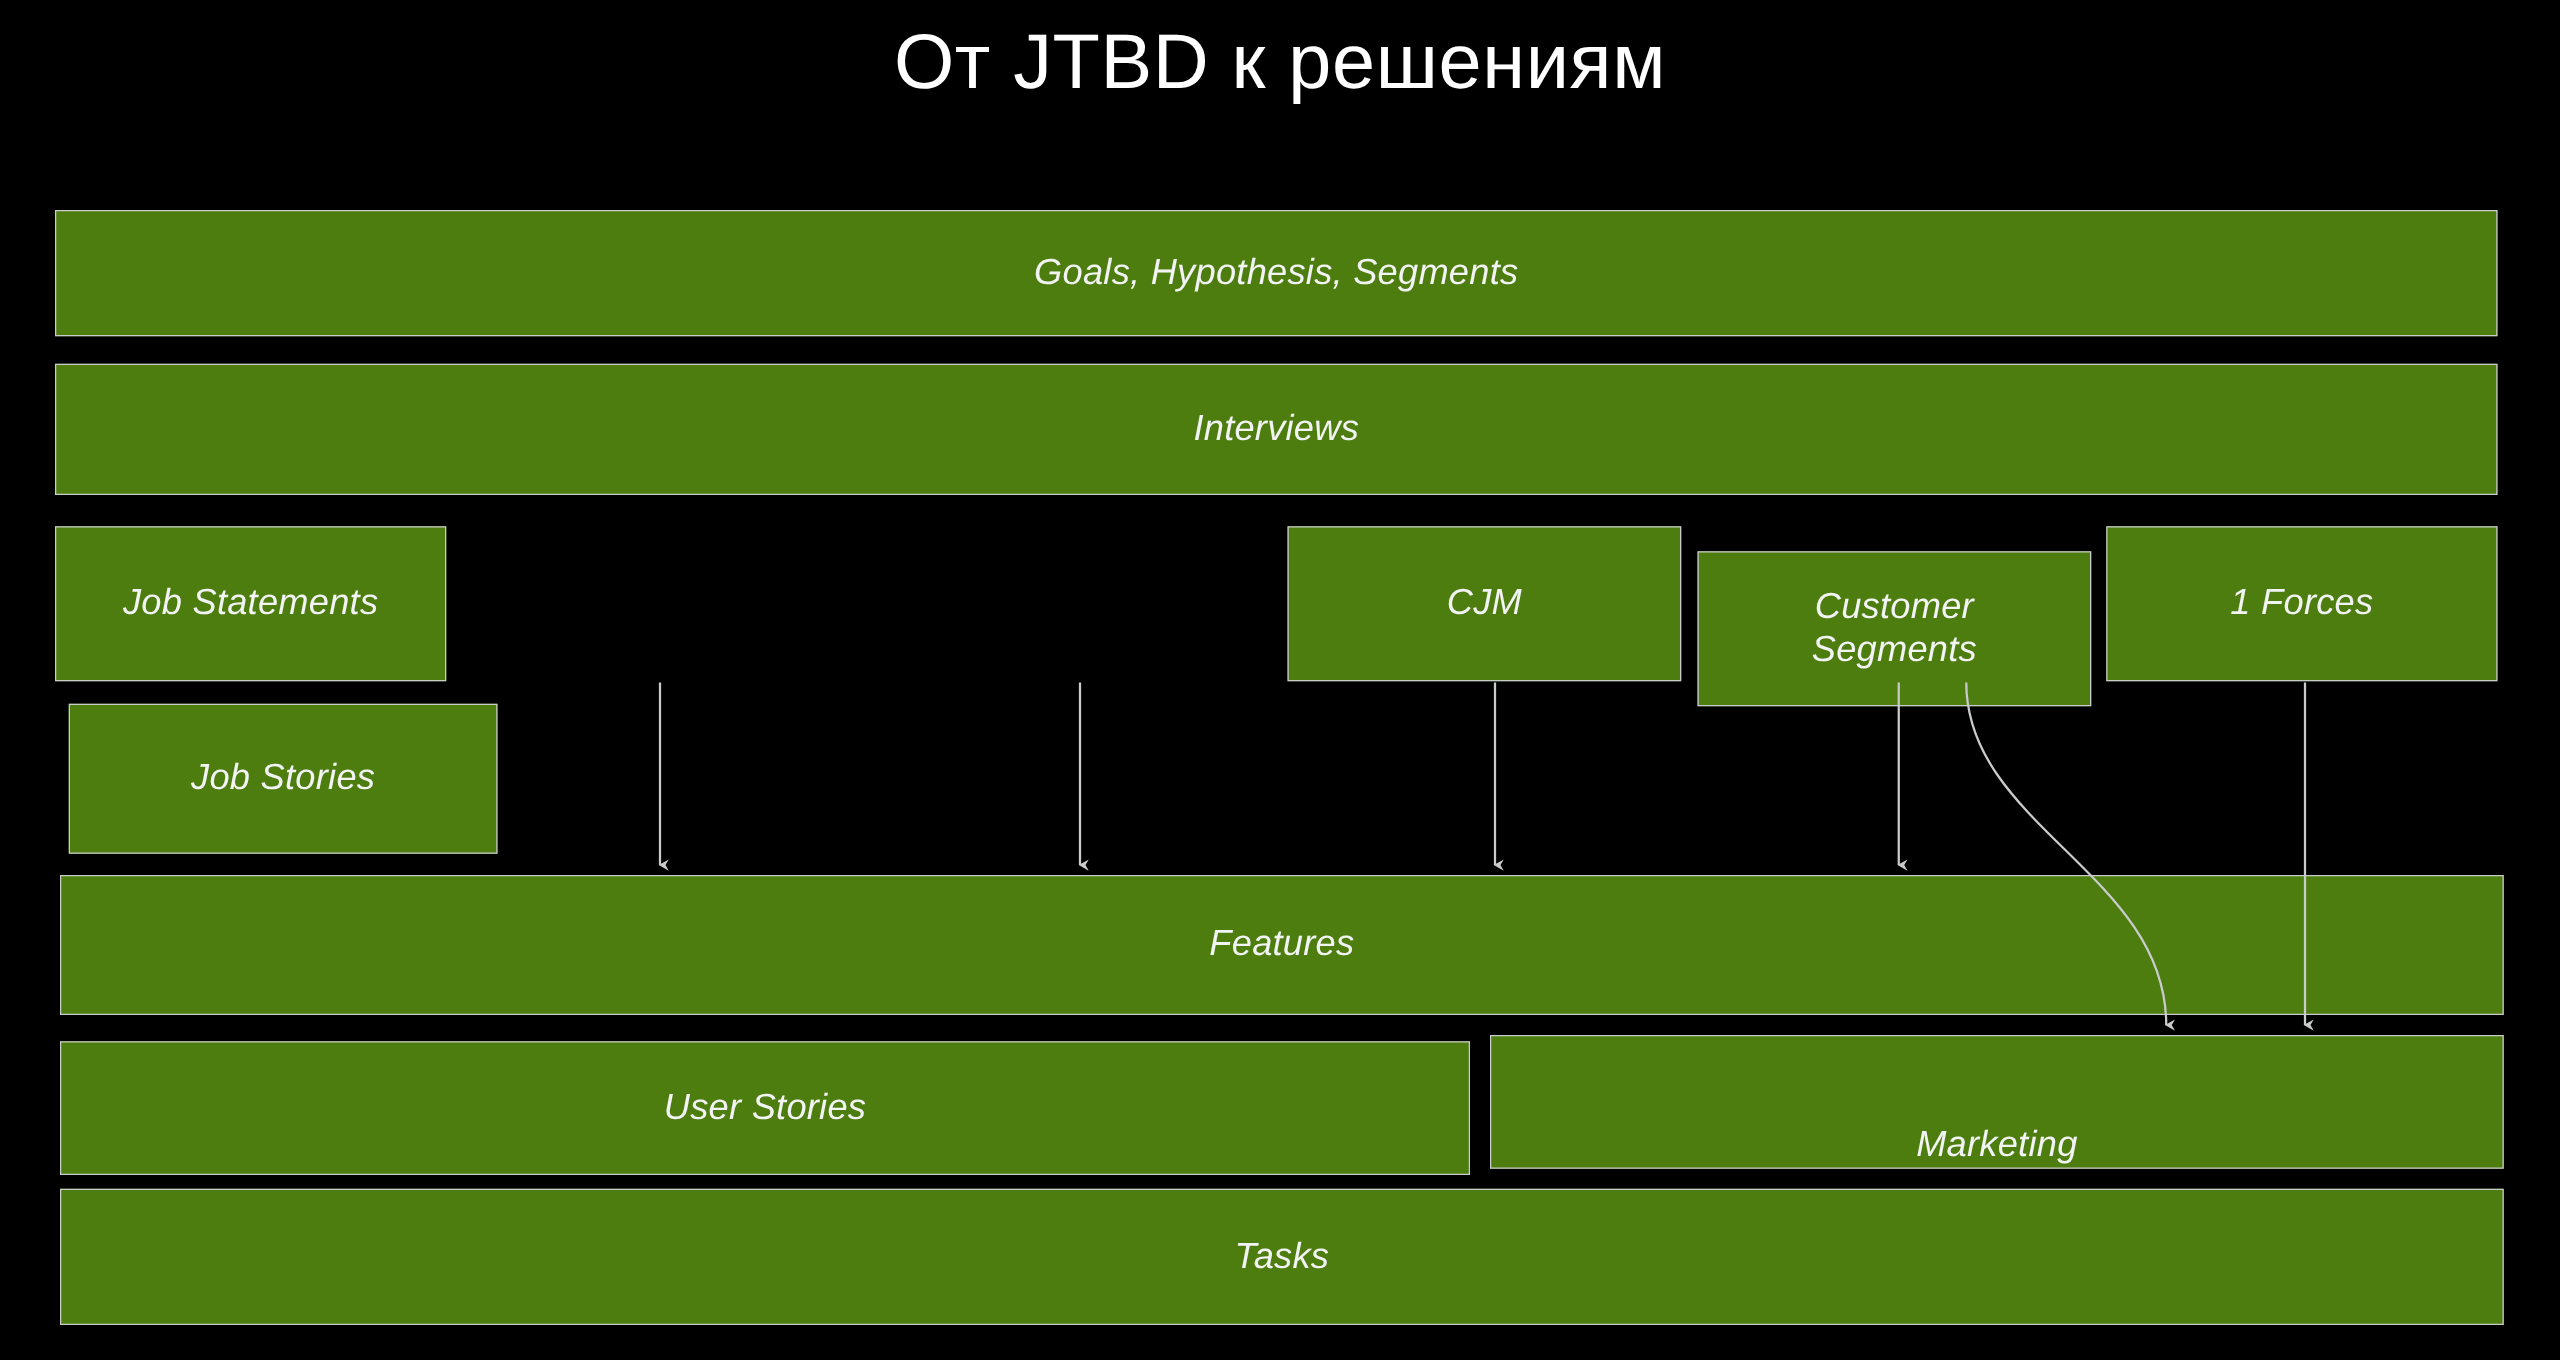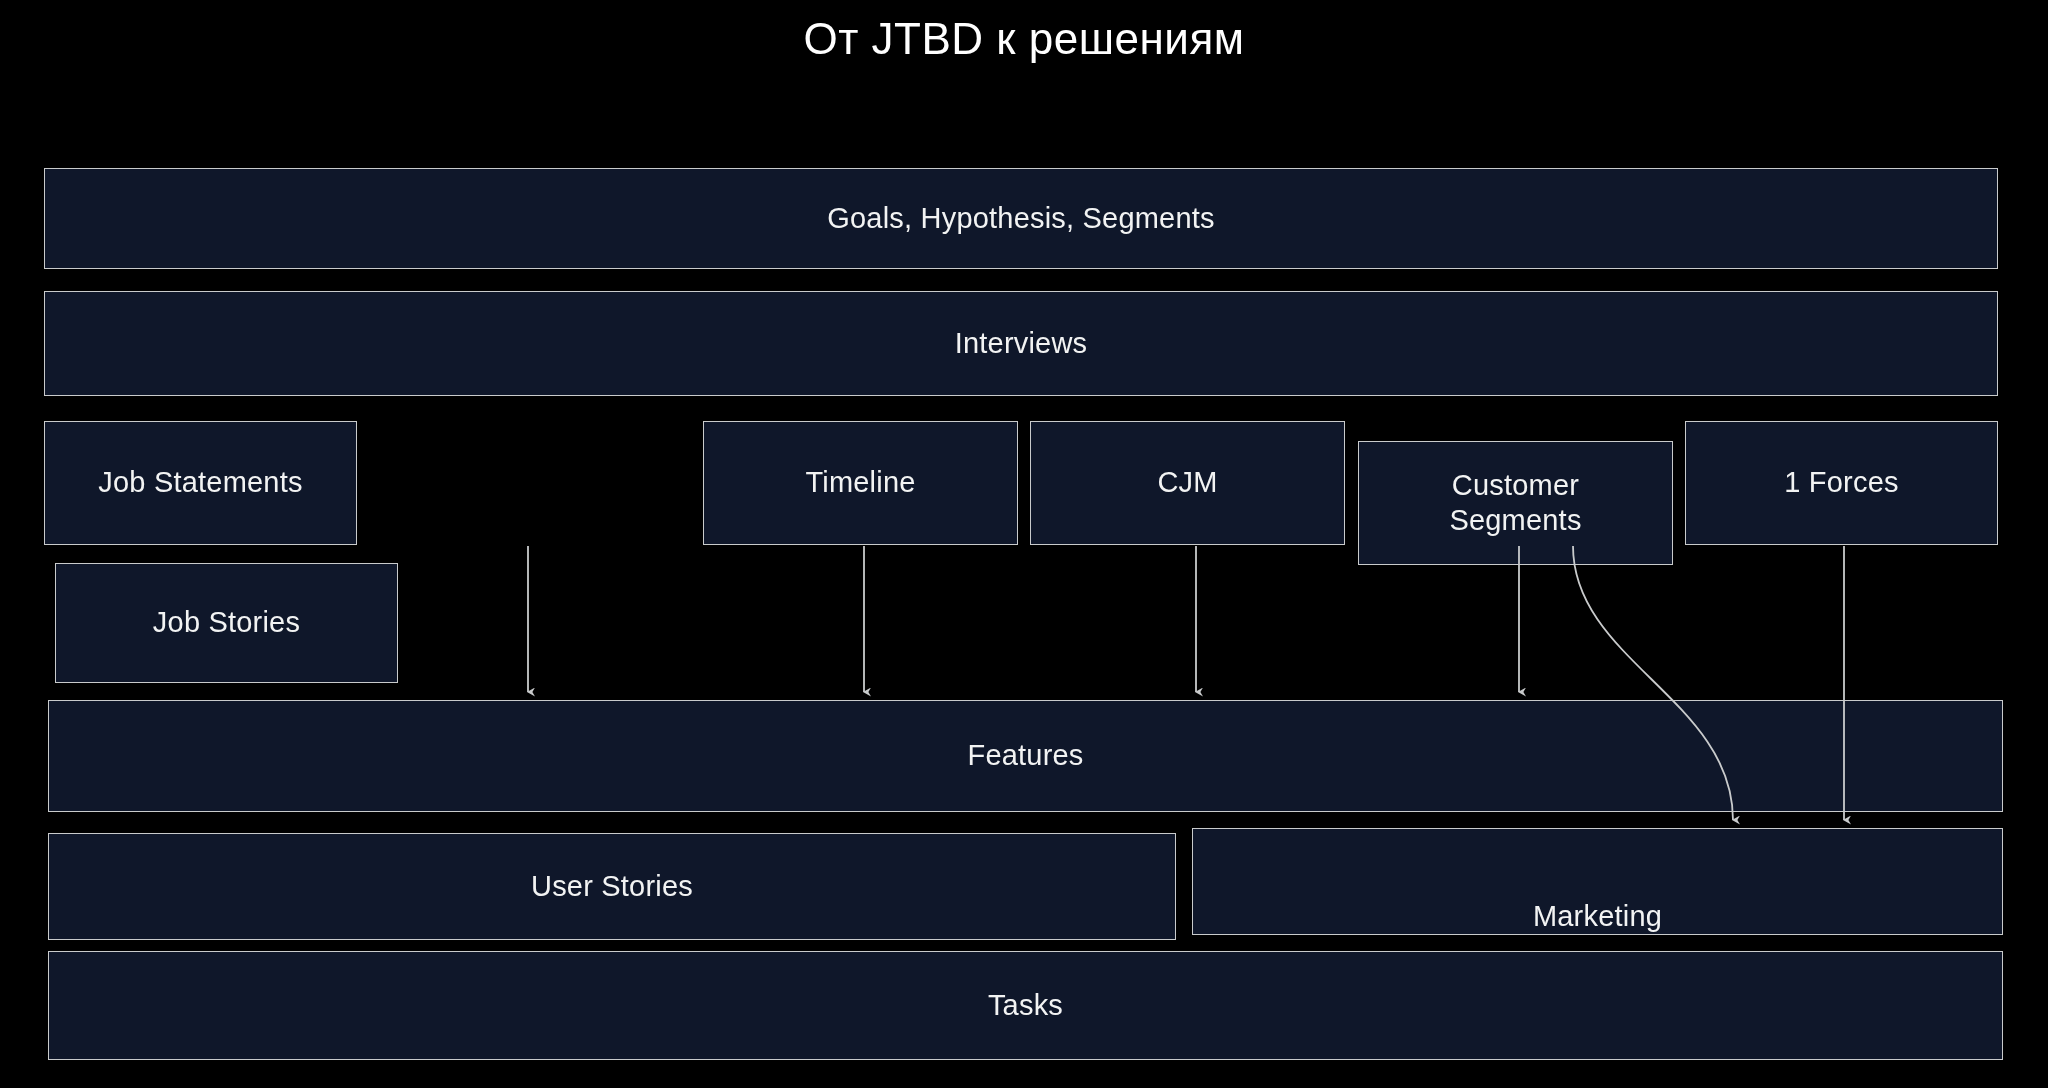--- a/index.html
+++ b/index.html
@@ -19,40 +19,41 @@
     width: 2048px;
     height: 1088px;
     background: #000000;
   }
   #title {
     position: absolute;
     left: 0;
     top: 14px;
     width: 2048px;
     text-align: center;
-    font-size: 44px;
+    font-size: 62px;
     font-weight: 400;
     letter-spacing: 0.5px;
     color: #ffffff;
     white-space: nowrap;
   }
   .node {
     position: absolute;
     box-sizing: border-box;
     border: 1.6px solid #c9cbcc;
-    background: #0f172a;
+    background: #4d7c0f;
     display: flex;
     align-items: center;
     justify-content: center;
     text-align: center;
     color: #f2f3f3;
     font-size: 29px;
     font-weight: 400;
     line-height: 1.22;
     letter-spacing: 0.2px;
+    font-style: italic;
   }
   .node span { display: block; padding: 0 10px; }
   #arrows {
     position: absolute;
     left: 0;
     top: 0;
     width: 2048px;
     height: 1088px;
     pointer-events: none;
   }
@@ -70,23 +71,20 @@
 
   <div class="node" style="left:44px; top:291px; width:1954px; height:105px;">
     <span>Interviews</span>
   </div>
 
   <div class="node" style="left:44px; top:421px; width:313px; height:124px;">
     <span>Job Statements</span>
   </div>
 
 
-  <div class="node" style="left:703px; top:421px; width:315px; height:124px;">
-    <span>Timeline</span>
-  </div>
 
   <div class="node" style="left:1030px; top:421px; width:315px; height:124px;">
     <span>CJM</span>
   </div>
 
   <div class="node" style="left:1358px; top:421px; width:315px; height:124px;margin-top:20px;">
     <span>
       <span>Customer</span>
       <span>Segments</span>
     </span>

